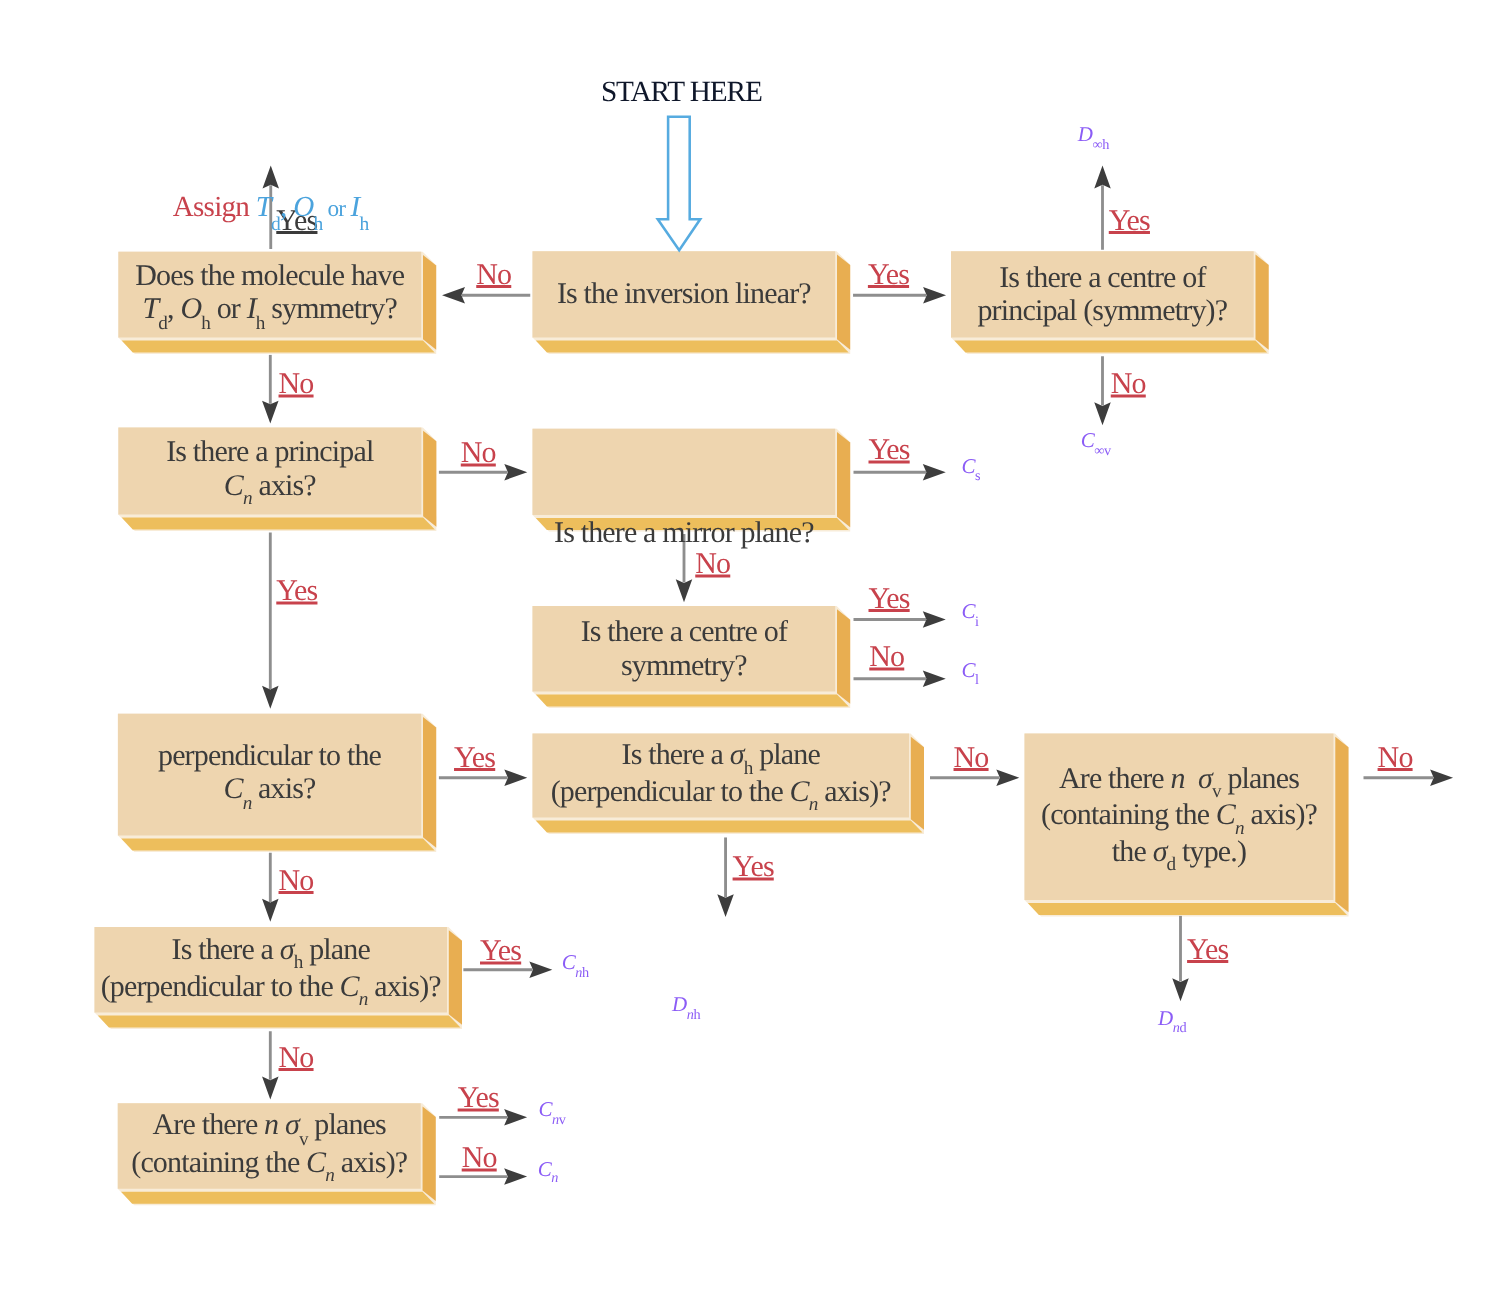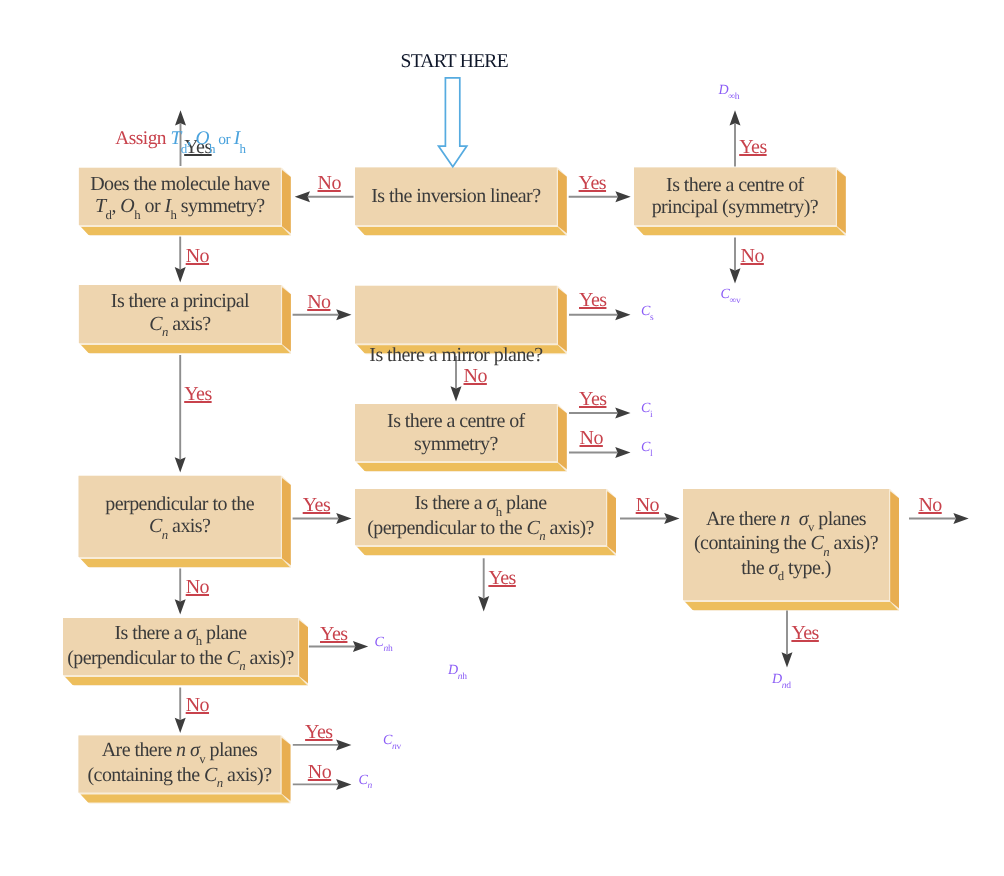--- a/index.html
+++ b/index.html
@@ -262,21 +262,21 @@
 <div class="lab red" style="left:307.8px;top:761.7px;">No</div>
 
 <div class="term" style="left:718.5px;top:83.6px;"><i>D</i><sub>∞h</sub></div>
 <div class="term" style="left:720.5px;top:287.6px;"><i>C</i><sub>∞v</sub></div>
 <div class="term" style="left:641.0px;top:304.6px;text-align:right;"><i>C</i><sub>s</sub></div>
 <div class="term" style="left:641.0px;top:401.9px;"><i>C</i><sub>i</sub></div>
 <div class="term" style="left:641.0px;top:441.3px;"><i>C</i><sub>l</sub></div>
 <div class="term" style="left:448px;top:615.8px;margin-top:48px;"><i>D</i><sub><i>n</i>h</sub></div>
 <div class="term" style="left:772.0px;top:672.6px;"><i>D</i><sub><i>n</i>d</sub></div>
 <div class="term" style="left:374.5px;top:635.8px;"><i>C</i><sub><i>n</i>h</sub></div>
-<div class="term" style="left:359.0px;top:733.9px;margin-left:24px;"><i>C</i><sub><i>n</i>v</sub></div>
+<div class="term" style="left:359.0px;top:733.9px;"><i>C</i><sub><i>n</i>v</sub></div>
 <div class="term" style="left:358.5px;top:773.5px;"><i>C</i><sub><i>n</i></sub></div>
 
   <div id="starthere">START HERE</div>
 
   <div id="cn-clip" style="position:absolute;left:979px;top:521px;width:3px;height:5px;overflow:hidden;">
     <div class="term" style="left:-8px;top:-12px;"><i>C</i></div>
   </div>
 
   <div id="assign">
     <span class="r">Assign</span><span class="b">&nbsp;<i>T</i><sub>d</sub><span>, </span><i>O</i><sub>h</sub><span class="sm"> or </span><i>I</i><sub>h</sub></span>

